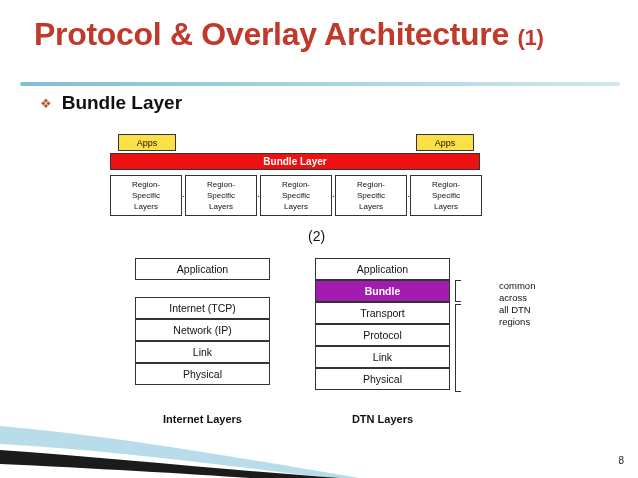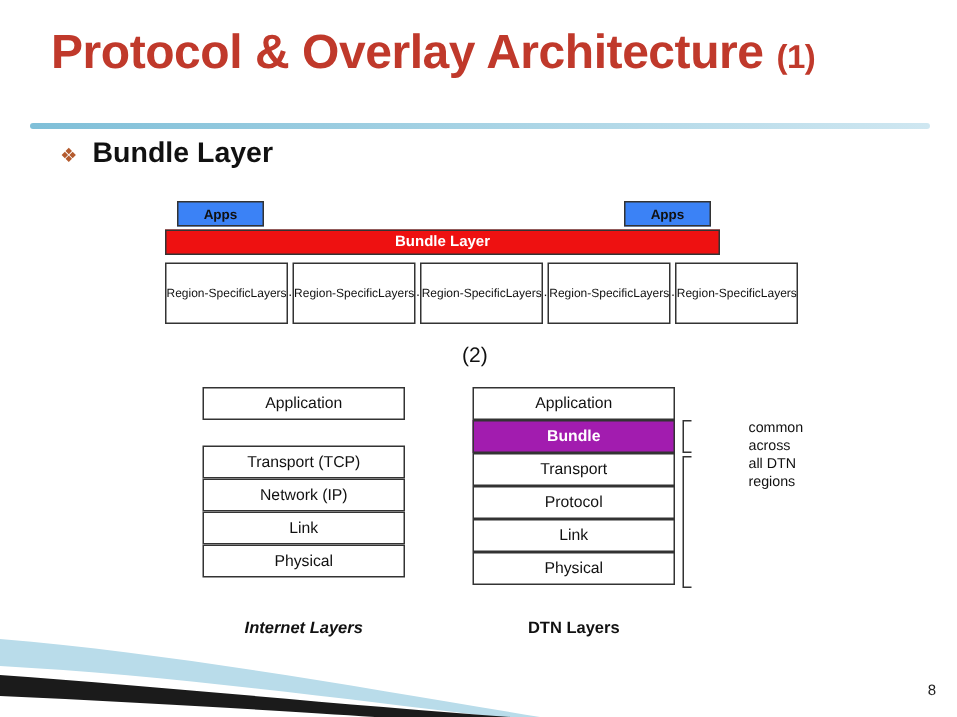--- a/index.html
+++ b/index.html
@@ -74,22 +74,21 @@
     position: absolute;
     top: 0;
     width: 56px;
     height: 15px;
     border: 1px solid #333;
     font-size: 9px;
     color: #111;
     display: flex;
     align-items: center;
     justify-content: center;
-    background: #3b82f6;
-    font-weight: bold;
+    background: #fde047;
   }
   .apps-left { left: 8px; }
   .apps-right { right: 8px; }
   .bundle-bar {
     position: absolute;
     top: 19px;
     left: 0;
     width: 370px;
     height: 17px;
     background: #ee1111;
@@ -113,21 +112,21 @@
   }
   .region-box {
     width: 85px;
     height: 41px;
     border: 1px solid #333;
     background: #fff;
     font-size: 8px;
     color: #111;
     line-height: 11px;
     display: flex;
-    flex-direction: row;
+    flex-direction: column;
     align-items: center;
     justify-content: center;
     box-sizing: border-box;
   }
   .dots {
     align-self: center;
     font-size: 9px;
     color: #111;
     display: flex;
     align-items: center;
@@ -173,21 +172,21 @@
   }
   .gap-8 { height: 17px; }
   .stack-caption {
     position: absolute;
     width: 135px;
     text-align: center;
     font-size: 11px;
     font-weight: bold;
     color: #111;
   }
-  .cap-internet { left: 10px; top: 155px; font-style: italic; }
+  .cap-internet { left: 10px; top: 155px; }
   .cap-dtn { left: 190px; top: 155px; }
   
   .brace {
     position: absolute;
     border-left: 1px solid #333;
   }
   .brace::before, .brace::after {
     content: "";
     position: absolute;
     left: 0;
@@ -278,21 +277,21 @@
     </div>
   </div>
 
   <div class="caption2">(2)</div>
 
   <div class="fig2">
 
     <div class="stack stack-internet">
       <div class="lbox">Application</div>
       <div class="gap-8"></div>
-      <div class="lbox">Transport (TCP)</div>
+      <div class="lbox">Internet (TCP)</div>
       <div class="lbox">Network (IP)</div>
       <div class="lbox">Link</div>
       <div class="lbox">Physical</div>
     </div>
 
     <div class="stack stack-dtn">
       <div class="lbox">Application</div>
       <div class="lbox red">Bundle</div>
       <div class="lbox">Transport</div>
       <div class="lbox">Protocol</div>

